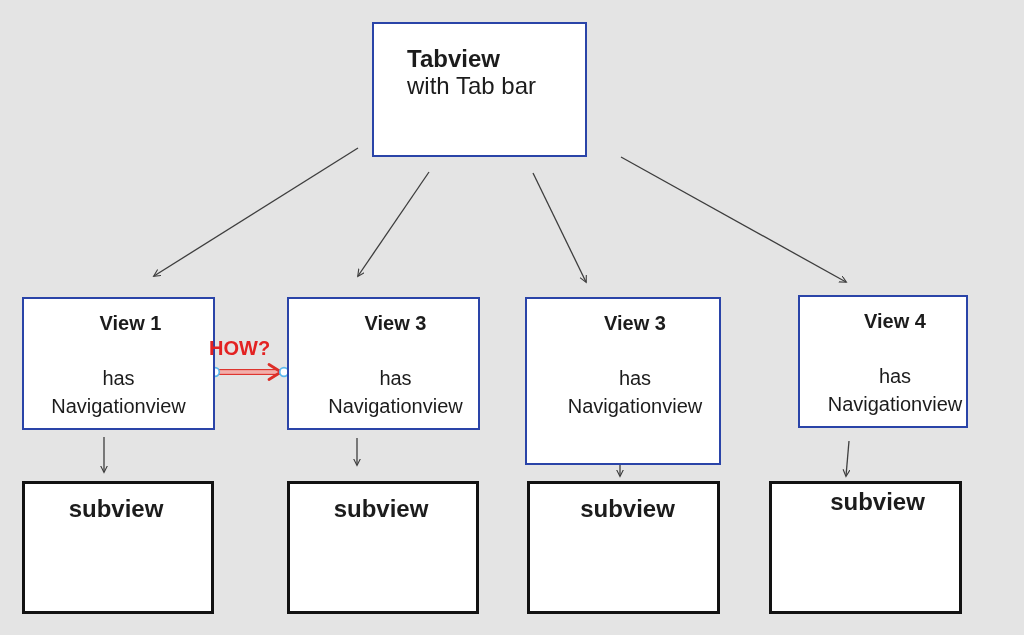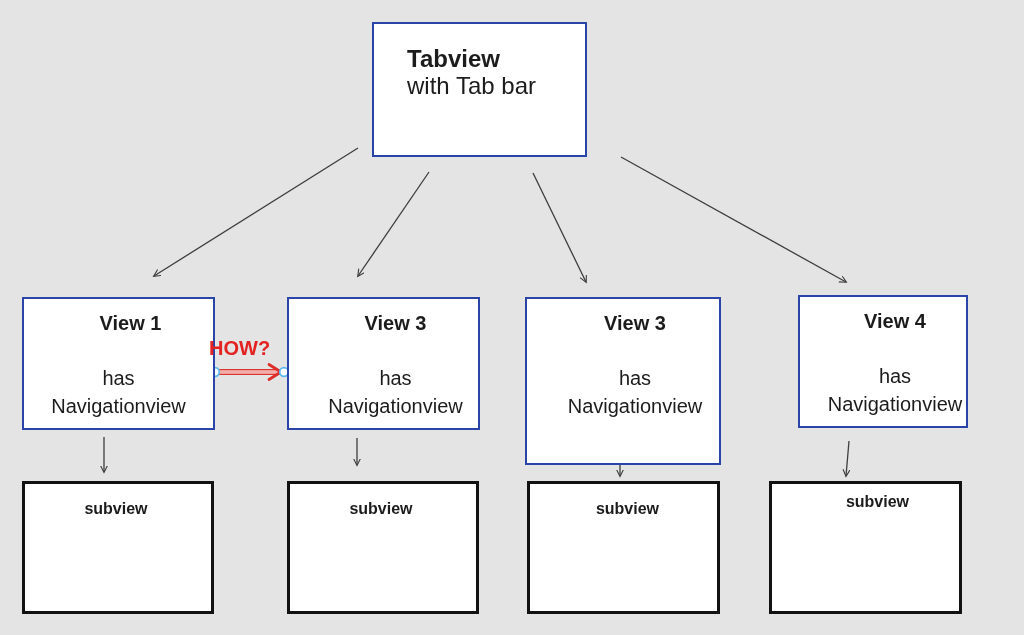--- a/index.html
+++ b/index.html
@@ -37,21 +37,21 @@
   .view-node { text-align: center; font-size: 20px; }
   .view-node .view-title { font-weight: 700; line-height: 24px; margin-top: 12px; }
   .view-node .view-body  { line-height: 28px; margin-top: 29px; }
   .view-1 { left: 22px;  top: 297px; width: 193px; height: 133px; }
   .view-2 { left: 287px; top: 297px; width: 193px; height: 133px; }
   .view-3 { left: 525px; top: 297px; width: 196px; height: 168px; }
   .view-4 { left: 798px; top: 295px; width: 170px; height: 133px; }
   .view-1 .view-body { transform: translateX(-12px); }
 
   
-  .subview-node { text-align: center; font-size: 16px; }
+  .subview-node { text-align: center; font-size: 24px; }
   .subview-node .subview-label { font-weight: 700; line-height: 24px; margin-top: 13px; }
   .subview-1 { left: 22px;  top: 481px; width: 192px; height: 133px; }
   .subview-2 { left: 287px; top: 481px; width: 192px; height: 133px; }
   .subview-3 { left: 527px; top: 481px; width: 193px; height: 133px; }
   .subview-4 { left: 769px; top: 481px; width: 193px; height: 133px; }
   .subview-1 .subview-label { transform: translateX(-14px); }
   .subview-2 .subview-label { transform: translateX(-14px); }
   .subview-3 .subview-label { transform: translateX(-8px); }
   .subview-4 .subview-label { margin-top: 6px; }
 

